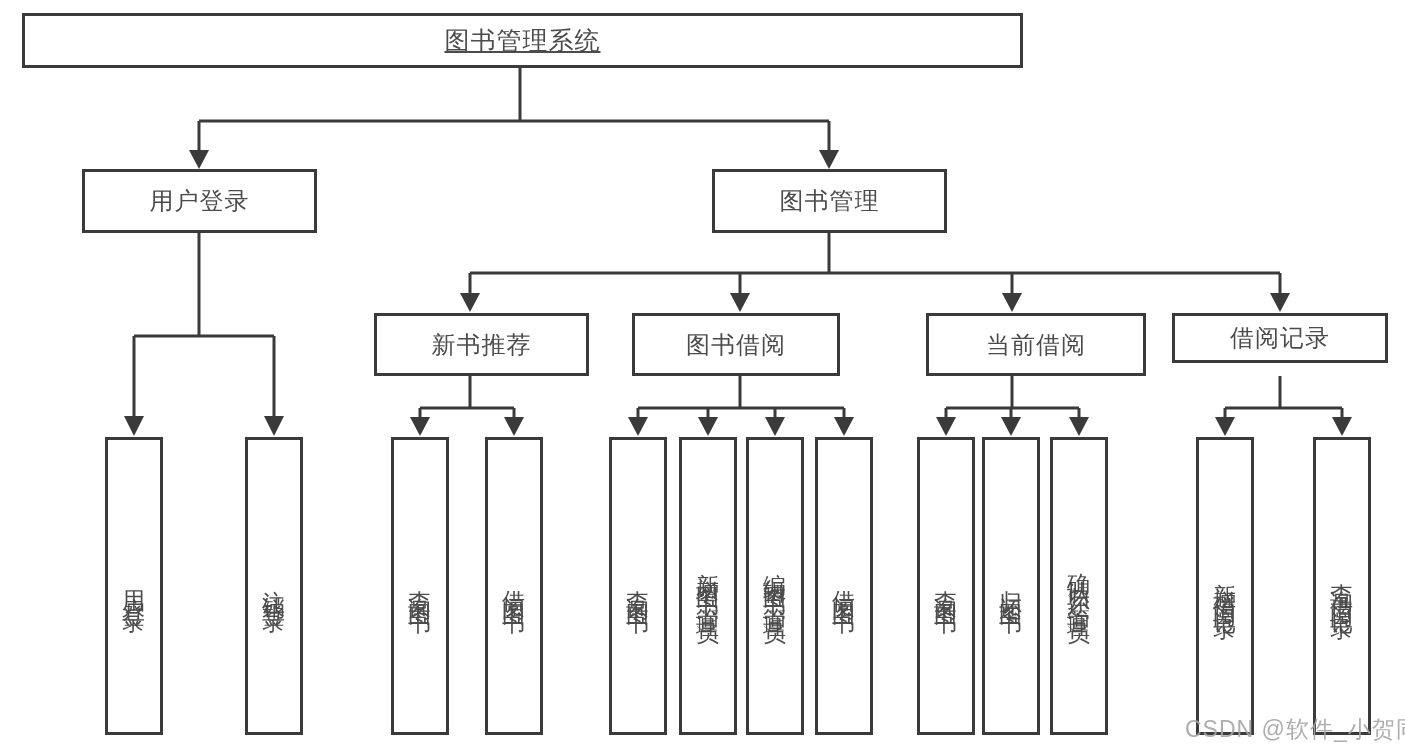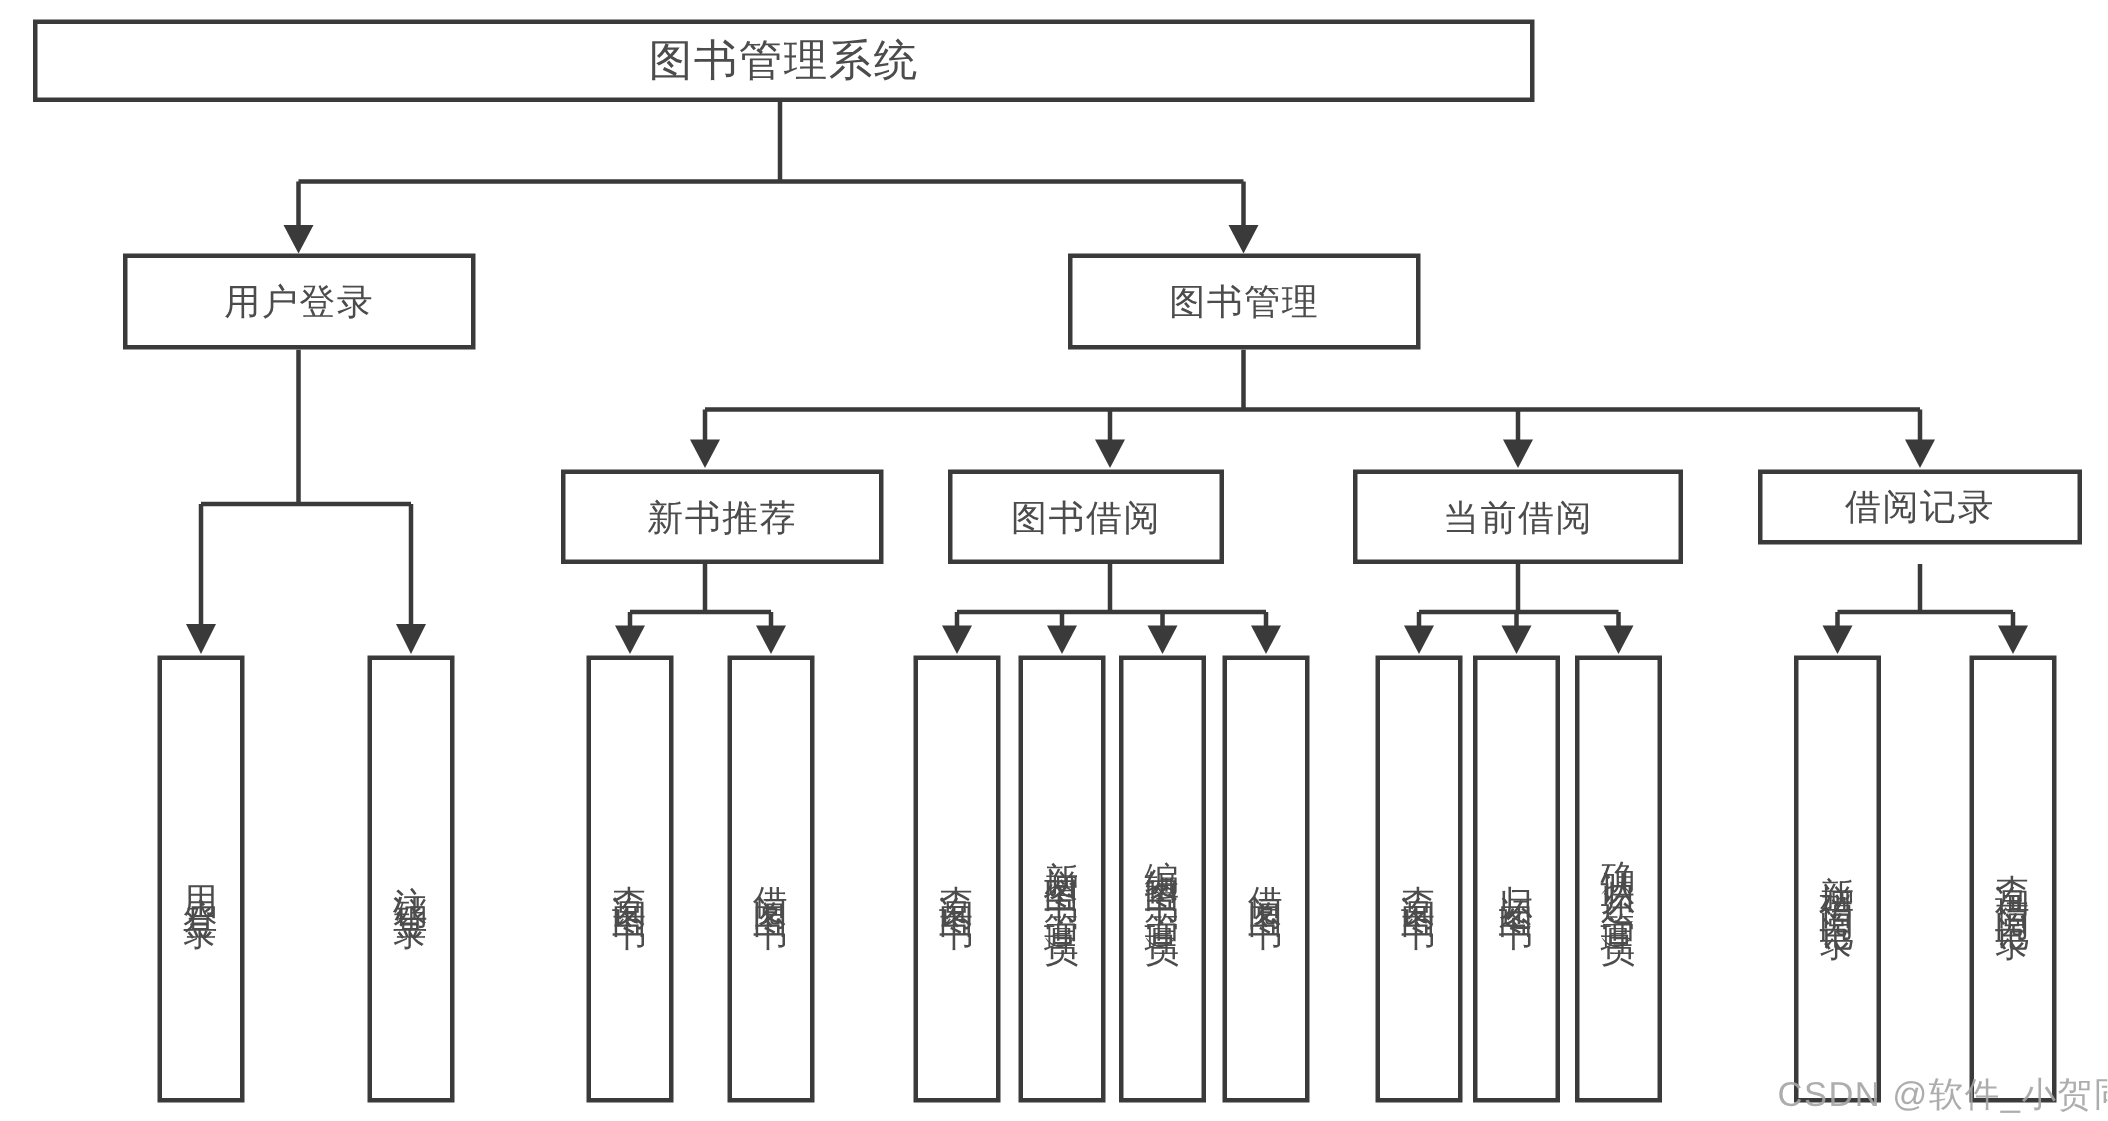--- a/index.html
+++ b/index.html
@@ -17,21 +17,21 @@
   .wires{position:absolute;left:0;top:0;z-index:1;pointer-events:none;}
   .wires .ln{stroke:var(--line);stroke-width:3;fill:none;}
   .wires .ar{fill:var(--line);stroke:none;}
   .node{
     position:absolute;box-sizing:border-box;z-index:2;
     border:3px solid var(--line);background:#fff;
     display:flex;align-items:center;justify-content:center;
     color:var(--text);
   }
   .hbox{font-size:24px;letter-spacing:1px;white-space:nowrap;}
-  .rootbox{font-size:29px;}
+  .rootbox{font-size:25px;text-decoration:underline;}
   .vbox{
     width:58px;height:298px;top:437px;
     writing-mode:vertical-rl;text-orientation:mixed;
     font-size:23px;letter-spacing:7px;line-height:52px;
   }
   .watermark{
     position:absolute;left:1185px;top:714px;z-index:3;
     font-size:23px;letter-spacing:1px;color:var(--watermark);
     opacity:.9;white-space:nowrap;
   }
@@ -79,22 +79,22 @@
       <polygon class="ar" points="1332,417 1352,417 1342,436"></polygon>
     </g>
   </svg>
 
   <div class="node hbox rootbox" style="left:22px;top:13px;width:1001px;height:55px">图书管理系统</div>
 
   <div class="node hbox" style="left:82px;top:169px;width:235px;height:64px">用户登录</div>
   <div class="node hbox" style="left:712px;top:169px;width:235px;height:64px">图书管理</div>
 
   <div class="node hbox" style="left:374px;top:313px;width:215px;height:63px">新书推荐</div>
-  <div class="node hbox" style="left:632px;top:313px;width:184px;height:63px">图书借阅</div>
-  <div class="node hbox" style="left:902px;top:313px;width:220px;height:63px">当前借阅</div>
+  <div class="node hbox" style="left:632px;top:313px;width:208px;height:63px">图书借阅</div>
+  <div class="node hbox" style="left:926px;top:313px;width:220px;height:63px">当前借阅</div>
   <div class="node hbox" style="left:1172px;top:313px;width:216px;height:50px">借阅记录</div>
 
   <div class="node vbox" style="left:105px">用户登录</div>
   <div class="node vbox" style="left:245px">注销登录</div>
 
   <div class="node vbox" style="left:391px">查询图书</div>
   <div class="node vbox" style="left:485px">借阅图书</div>
 
   <div class="node vbox" style="left:609px">查询图书</div>
   <div class="node vbox" style="left:679px">新增图书（管理员）</div>

